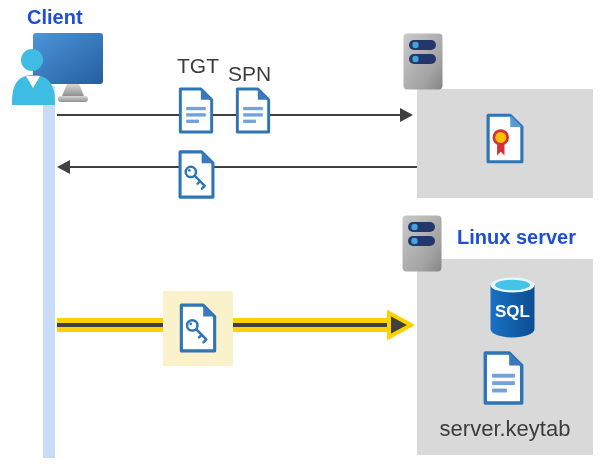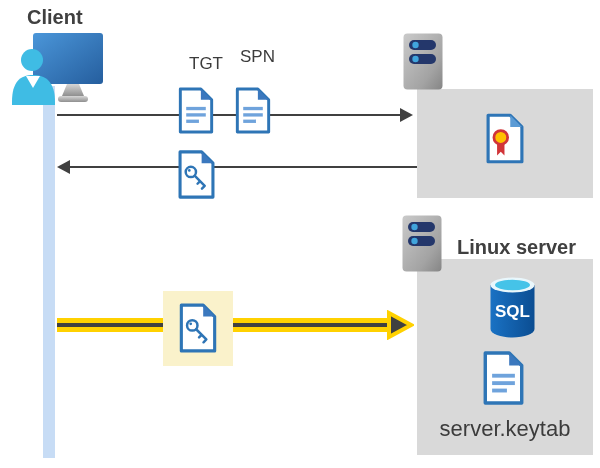--- a/index.html
+++ b/index.html
@@ -1,22 +1,22 @@
 <!DOCTYPE html>
 <html style="--gray-box: #d9d9d9; --timeline: #c7dcf5; --arrow: #404040; --yellow: #ffd100; --highlight: #faf2cb; --doc-border: #2e75b6; --doc-fold: #3b78be; --doc-line: #6fa3dc; --label-dark: #3c3c3c; --person: #3fbce4; --server-bar: #24376b; --server-dot: #41a5dc; --cert-gold: #ffc000; --cert-red: #d13438; --sql-top: #45c3e8;"><head>
 <meta charset="utf-8">
 <style>
   html,body{margin:0;padding:0;background:#fff;}
   .canvas{
     position:relative;width:600px;height:468px;background:#ffffff;
     font-family:"Liberation Sans",sans-serif;overflow:hidden;
   }
   .abs{position:absolute;}
-  .node-title{font-weight:bold;font-size:20px;color:#404040;line-height:22px;}
-  .ticket-label{font-size:17px;color:var(--label-dark,#3c3c3c);margin-left:12px;}
+  .node-title{font-weight:bold;font-size:20px;color:#1d4ed8;line-height:22px;}
+  .ticket-label{font-size:21px;color:var(--label-dark,#3c3c3c);}
   .file-label{font-size:22px;color:var(--label-dark,#3c3c3c);text-align:center;}
   .gray-box{background:var(--gray-box,#d9d9d9);}
   .timeline{background:var(--timeline,#c7dcf5);}
   .hline{height:2px;background:var(--arrow,#404040);}
   .head-right{width:0;height:0;border-top:7px solid transparent;border-bottom:7px solid transparent;border-left:13px solid var(--arrow,#404040);}
   .head-left{width:0;height:0;border-top:7px solid transparent;border-bottom:7px solid transparent;border-right:13px solid var(--arrow,#404040);}
   .yline{height:14px;background:var(--yellow,#ffd100);}
   .yline-core{position:absolute;left:0;right:0;top:5px;height:4px;background:var(--arrow,#404040);}
   .highlight{background:var(--highlight,#faf2cb);}
   svg{display:block;}
@@ -60,21 +60,21 @@
       <circle cx="22" cy="30" r="11" style="fill:var(--person,#3fbce4)"></circle>
       <path d="M2 75 L2 72 C2 52 10 45 23 45 C36 45 45 52 45 72 L45 75 Z" style="fill:var(--person,#3fbce4)"></path>
       <path d="M16 46 L23 58 L30 46 Z" fill="#ffffff"></path>
     </g>
   </svg>
 
   <div class="abs hline" style="left:57px;top:114px;width:343px;"></div>
   <div class="abs head-right" style="left:400px;top:108px;"></div>
 
   <div class="abs ticket-label" style="left:177px;top:54px;">TGT</div>
-  <div class="abs ticket-label" style="left:228px;top:47px;">SPN</div>
+  <div class="abs ticket-label" style="left:228px;top:62px;">SPN</div>
 
   <svg class="abs" style="left:178px;top:87px;" width="36" height="47" viewBox="0 0 36 48">
     <path d="M2 2 H23 L34 13 V46 H2 Z" fill="#ffffff" style="stroke:var(--doc-border,#2e75b6)" stroke-width="3" stroke-linejoin="round"></path>
     <path d="M23 2 V13 H34 Z" style="fill:var(--doc-fold,#3b78be)"></path>
     <g style="stroke:var(--doc-line,#6fa3dc)" stroke-width="3.4">
       <line x1="8" y1="22" x2="28" y2="22"></line>
         <line x1="8" y1="28.5" x2="28" y2="28.5"></line>
         <line x1="8" y1="35" x2="21" y2="35"></line>
     </g>
   </svg>
@@ -113,21 +113,21 @@
   </svg>
 
   <svg class="abs" style="left:486px;top:111px;" width="38" height="55" viewBox="0 0 36 48">
     <path d="M2 2 H23 L34 13 V46 H2 Z" fill="#ffffff" style="stroke:var(--doc-border,#2e75b6)" stroke-width="3" stroke-linejoin="round"></path>
     <path d="M23 2 V13 H34 Z" fill="#5b9bd5"></path>
     <path d="M10.5 27 V40 L14 36.5 L17.5 40 V27 Z" style="fill:var(--cert-red,#d13438)"></path>
     <circle cx="14" cy="23" r="6.5" style="fill:var(--cert-gold,#ffc000);stroke:var(--cert-red,#d13438)" stroke-width="2.6"></circle>
   </svg>
 
   <div class="abs gray-box" style="left:417px;top:259px;width:176px;height:196px;"></div>
-  <div class="abs node-title" style="left:457px;top:236px;">Linux server</div>
+  <div class="abs node-title" style="left:457px;top:226px;">Linux server</div>
 
   <svg class="abs" style="left:402px;top:215px;" width="40" height="57" viewBox="0 0 40 57">
     <rect x="0.5" y="0.5" width="39" height="56" rx="4" fill="url(#gradSrv)"></rect>
     <rect x="6" y="7" width="27" height="10" rx="5" style="fill:var(--server-bar,#24376b)"></rect>
     <circle cx="12.5" cy="12" r="3.2" style="fill:var(--server-dot,#41a5dc)"></circle>
     <rect x="6" y="21" width="27" height="10" rx="5" style="fill:var(--server-bar,#24376b)"></rect>
     <circle cx="12.5" cy="26" r="3.2" style="fill:var(--server-dot,#41a5dc)"></circle>
   </svg>
 
   <svg class="abs" style="left:488px;top:276px;" width="49" height="62" viewBox="0 0 48 62">

